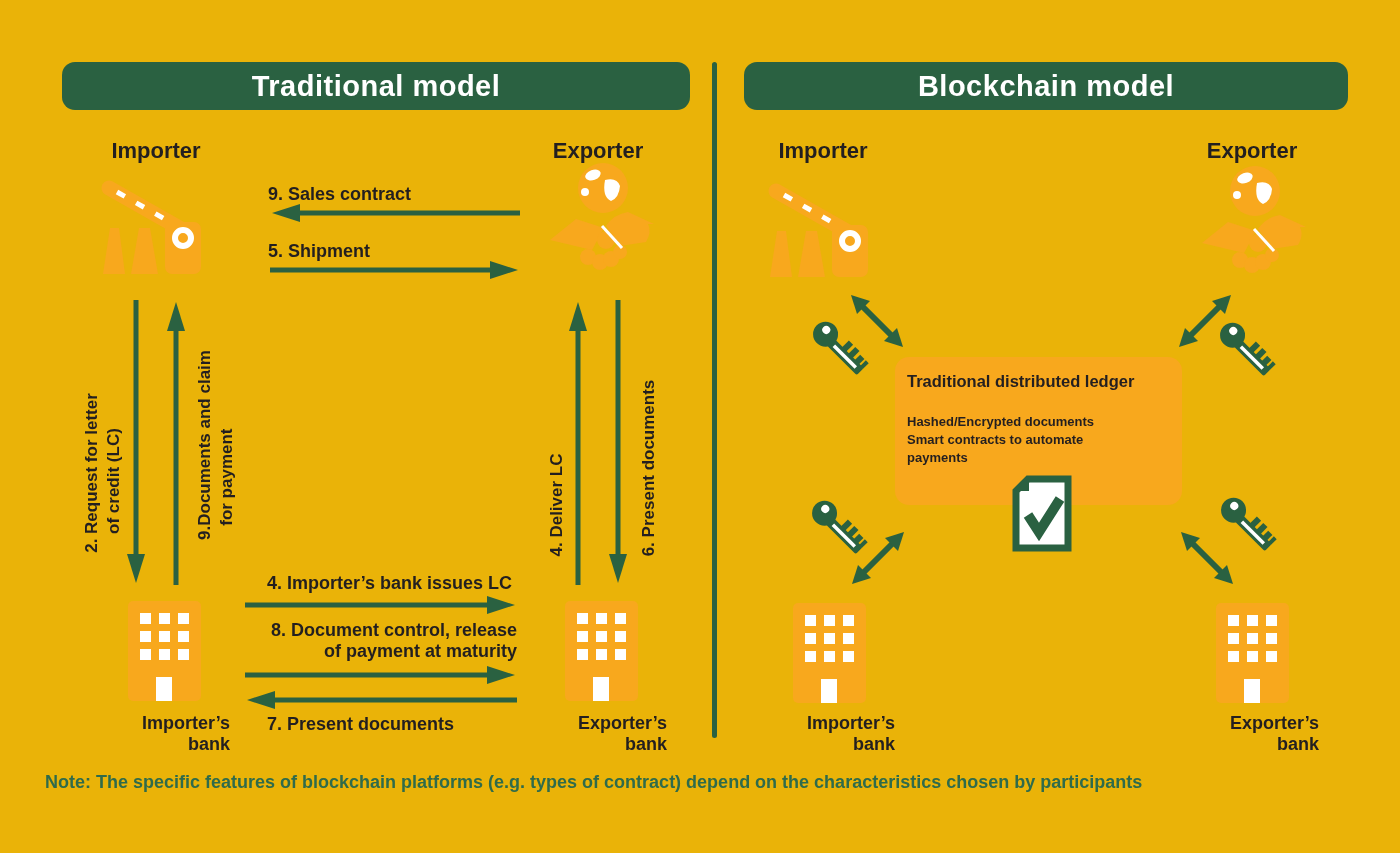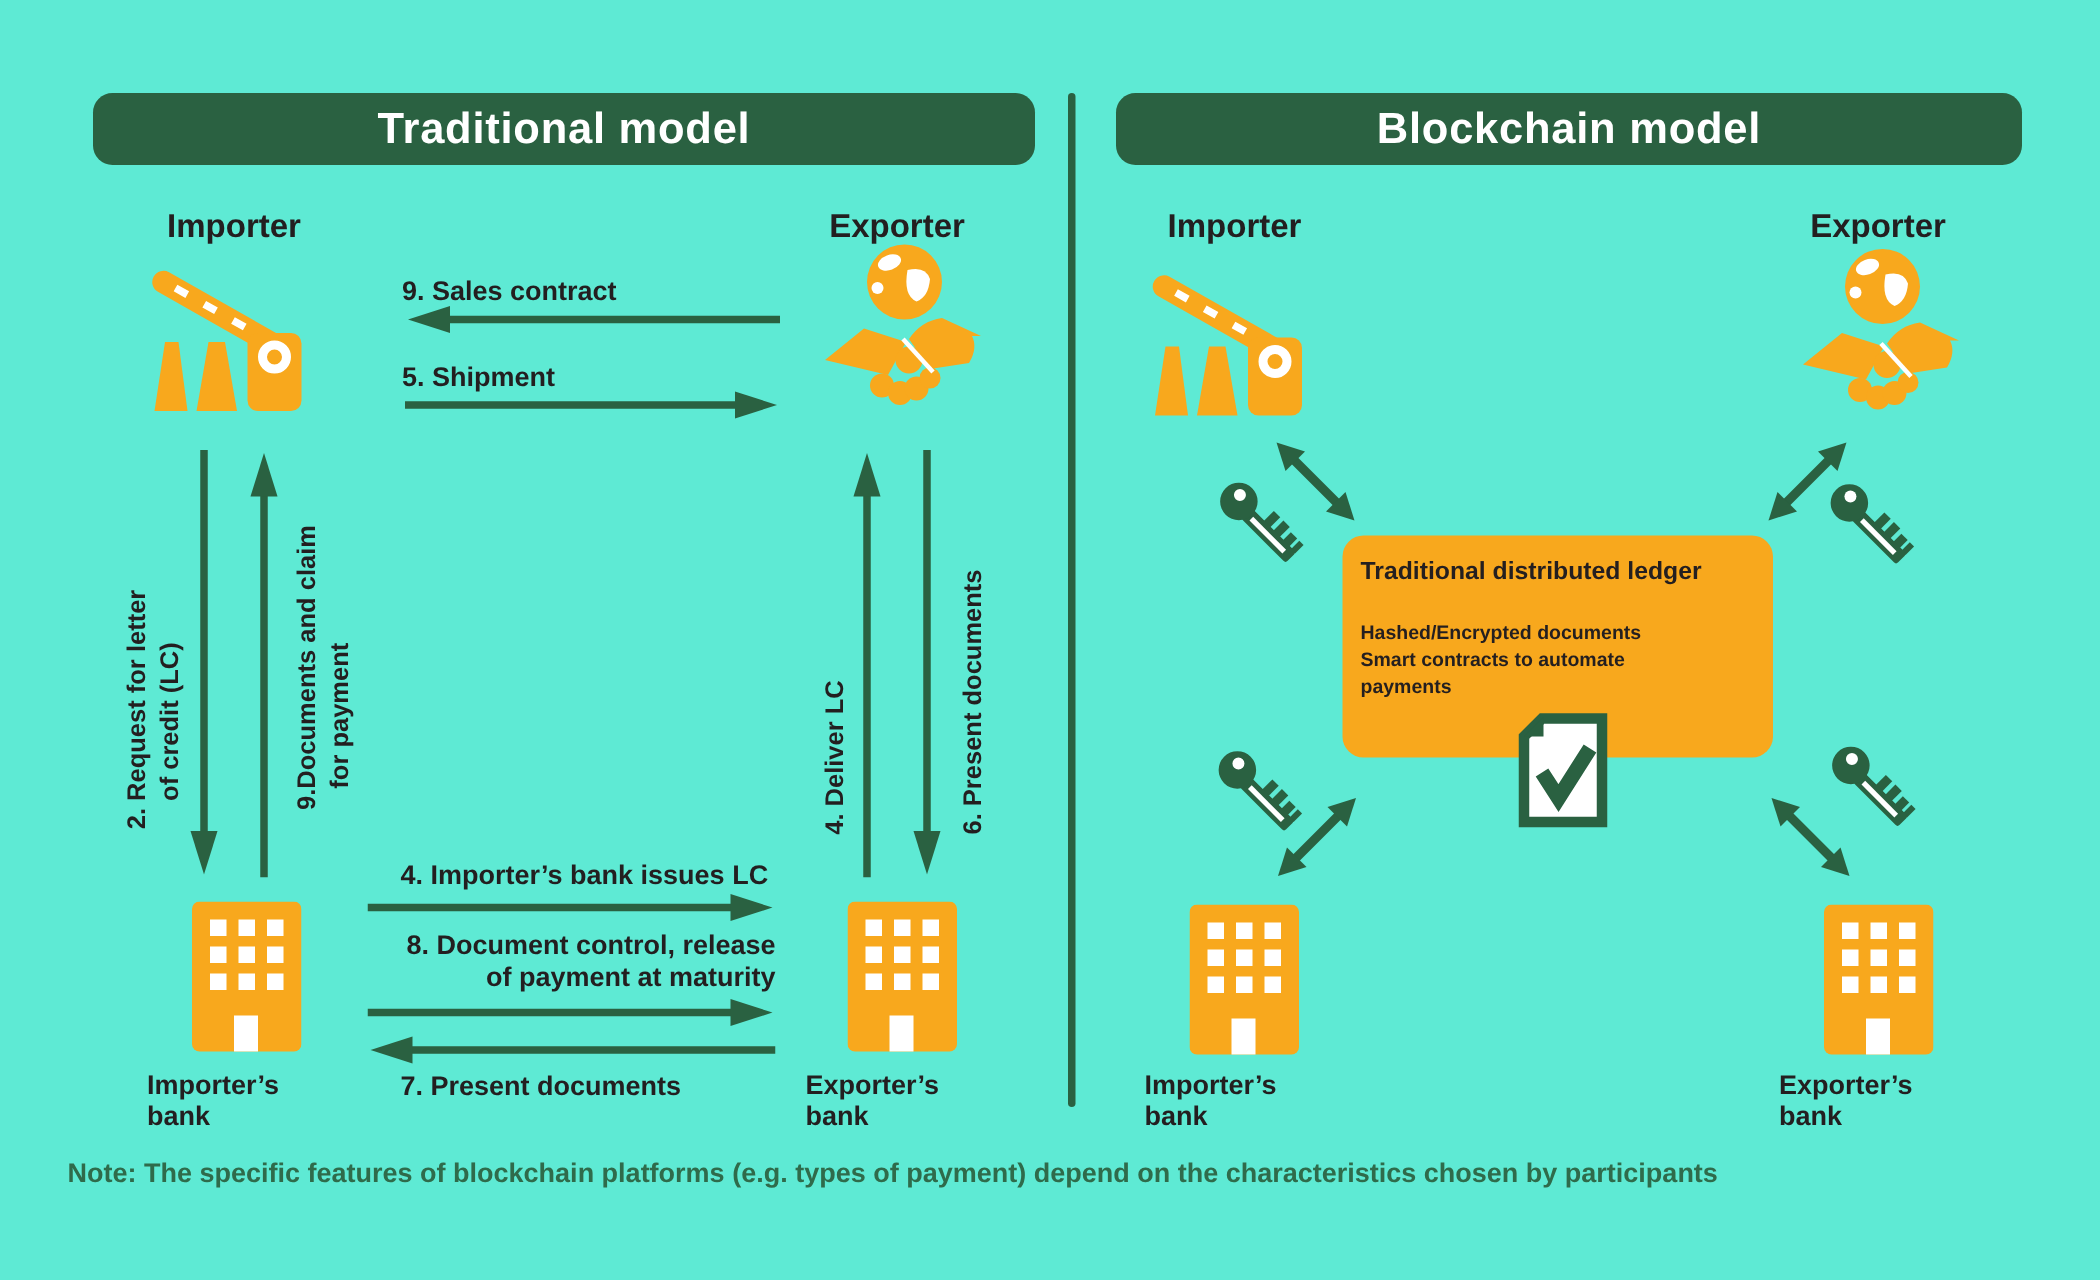--- a/index.html
+++ b/index.html
@@ -3,36 +3,36 @@
 <meta charset="utf-8">
 <style>
   :root{
     --green:#2A6141;
     --amber:#F8A81D;
     --ink:#231F20;
     --note:#2F6B4B;
   }
   html,body{margin:0;padding:0;background:#fff;}
   body{font-family:"Liberation Sans", sans-serif;}
-  #canvas{position:relative;width:1400px;height:853px;background:#5eead4;overflow:hidden;}
+  #canvas{position:relative;width:1400px;height:853px;background:#eab308;overflow:hidden;}
   .abs{position:absolute;}
   .banner{
     position:absolute;background:var(--green);border-radius:13px;
     display:flex;align-items:center;justify-content:center;
     color:#fff;font-weight:bold;font-size:29px;letter-spacing:.5px;
   }
   .ent{position:absolute;font-size:22px;font-weight:bold;color:var(--ink);text-align:center;}
   .flow{position:absolute;font-size:18px;font-weight:bold;color:var(--ink);line-height:1.18;}
   .flow.center{text-align:right;white-space:pre-line;}
   .rot{
     position:absolute;font-size:17px;font-weight:bold;color:var(--ink);
     white-space:pre;line-height:1.3;text-align:left;
     transform:translate(-50%,-50%) rotate(-90deg);
   }
-  .bank-lbl{position:absolute;font-size:18px;font-weight:bold;color:var(--ink);text-align:left;}
+  .bank-lbl{position:absolute;font-size:18px;font-weight:bold;color:var(--ink);text-align:right;}
   .divider{position:absolute;background:var(--green);border-radius:3px;}
   .ledger{
     position:absolute;background:var(--amber);border-radius:14px;
     box-sizing:border-box;padding:15px 12px;color:#241F20;
   }
   .ledger-title{font-size:16.5px;font-weight:bold;margin:0 0 22px 0;}
   .ledger-body{font-size:13px;font-weight:bold;white-space:pre-line;line-height:1.38;margin:0;}
   .note{position:absolute;font-size:18px;font-weight:bold;color:var(--note);}
   
   .g-fill{fill:var(--green);}
@@ -352,15 +352,15 @@
         <rect x="31" y="30" width="11" height="11" class="w-fill"></rect>
         <rect x="50" y="30" width="11" height="11" class="w-fill"></rect>
       <rect x="12" y="48" width="11" height="11" class="w-fill"></rect>
         <rect x="31" y="48" width="11" height="11" class="w-fill"></rect>
         <rect x="50" y="48" width="11" height="11" class="w-fill"></rect>
       <rect x="28" y="76" width="16" height="24" class="w-fill"></rect>
     </svg>
   </div>
   <div class="bank-lbl" style="left:1186px;top:713px;width:133px;">Exporter’s bank</div>
 
-  <div class="note" style="left:45px;top:772px;width:1320px;">Note: The specific features of blockchain platforms (e.g. types of payment) depend on the characteristics chosen by participants</div>
+  <div class="note" style="left:45px;top:772px;width:1320px;">Note: The specific features of blockchain platforms (e.g. types of contract) depend on the characteristics chosen by participants</div>
 
 </div>
 
 </body></html>

